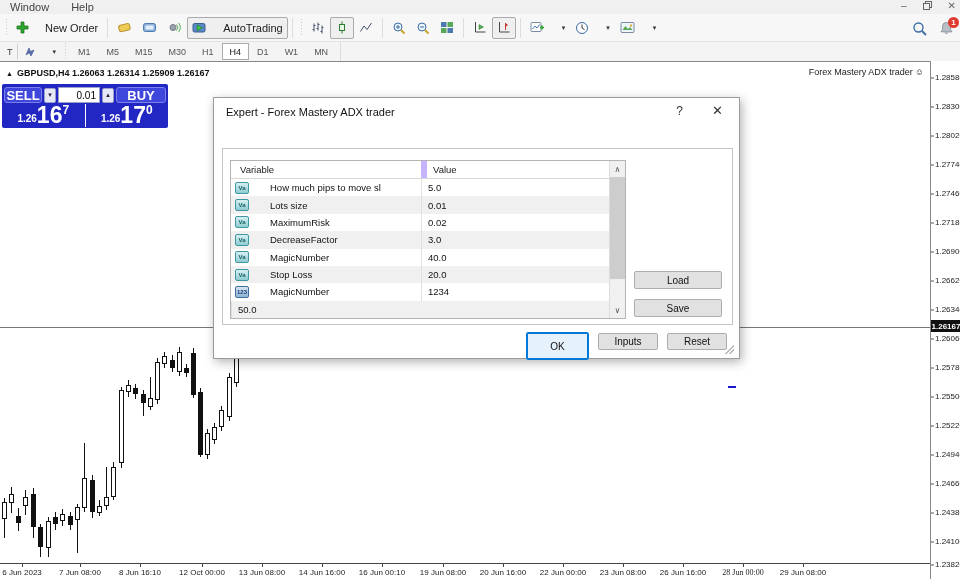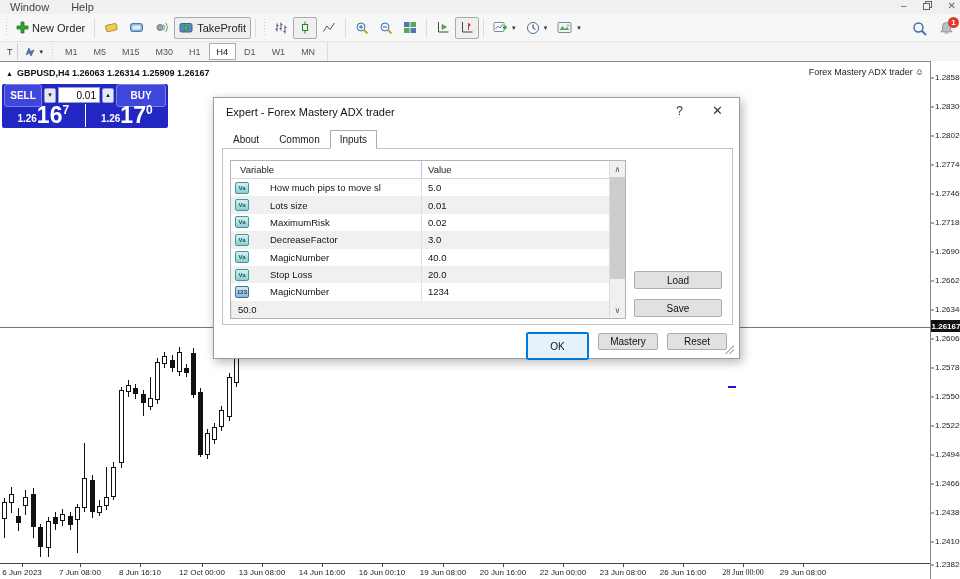--- a/index.html
+++ b/index.html
@@ -7,21 +7,21 @@
   body{position:relative;font-family:"Liberation Sans",sans-serif;background:#fff;overflow:hidden;color:#111}
   
   .menubar{position:absolute;left:0;top:0;width:960px;height:14px;background:#f0f0f0;display:flex;align-items:center;gap:22px;padding-left:10px;font-size:11px;color:#444}
   .menuitem{cursor:default}
   .winctl{position:absolute;right:4px;top:0;display:flex;gap:16px;align-items:center;color:#666;font-size:10px}
   
   .toolbar{position:absolute;left:0;top:14px;width:960px;height:28px;background:#f7f7f7;border-bottom:1px solid #e2e2e2;display:flex;align-items:center;padding-left:2px}
   .row2{top:42px;height:19px;border-bottom:none;background:#f4f4f4}
   .grip{width:5px;height:18px;margin:0 2px;background:repeating-linear-gradient(180deg,#c9c9c9 0 1px,transparent 1px 3px);background-size:1px 100%;background-position:2px 0;background-repeat:no-repeat}
   .sep{width:1px;height:20px;background:#dcdcdc;margin:0 4px}
-  .tbtn{height:22px;min-width:24px;display:flex;align-items:center;justify-content:center;gap:3px;padding:0 4px;border:1px solid transparent;border-radius:2px;font-size:11px;color:#222;cursor:default}
+  .tbtn{height:22px;min-width:24px;display:flex;align-items:center;justify-content:center;gap:16px;padding:0 4px;border:1px solid transparent;border-radius:2px;font-size:11px;color:#222;cursor:default}
   .tbtn.toggled{border-color:#ababab;background:#efefef}
   .caret{font-size:7px;color:#333;margin-left:1px}
   .tfbtn{height:17px;padding:0 7px;font-size:9px;color:#555;display:flex;align-items:center;border:1px solid transparent}
   .tfbtn.active{background:#fff;border-color:#ababab;color:#111}
   .searchzone{position:absolute;right:6px;top:0;height:28px;display:flex;align-items:center;gap:12px}
   .badge{position:absolute;right:-5px;top:-4px;width:11px;height:11px;background:#e03a2f;border-radius:50%;color:#fff;font-size:8px;display:flex;align-items:center;justify-content:center;font-weight:bold}
   
   .chart{position:absolute;left:0;top:61px;width:930px;height:502px;border-top:1px solid #888;background:#fff;overflow:hidden}
   .symline{position:absolute;left:6px;top:6px;font-size:9px;font-weight:bold;color:#111;display:flex;align-items:center;gap:4px}
   .collapse{font-size:7px}
@@ -36,21 +36,21 @@
   .plabel{position:absolute;left:0;width:100%;padding-left:4px;transform:translateY(-50%)}
   .plabel::before{content:"";position:absolute;left:0;top:50%;width:3px;height:1px;background:#555}
   .pmarker{position:absolute;left:0;width:30px;height:12px;background:#111;color:#fff;font-size:8px;font-weight:bold;display:flex;align-items:center;justify-content:center}
   
   .timeaxis{position:absolute;left:0;top:563px;width:930px;height:16px;border-top:1px solid #444;background:#fff;font-size:8px;color:#222}
   .tlabel{position:absolute;top:4px;transform:translateX(-50%);white-space:nowrap}
   .ttick{position:absolute;top:0;width:1px;height:3px;background:#444}
   
   .ocw{position:absolute;left:2px;top:22px;width:166px;height:44px;background:#2227c4;border-radius:2px}
   .ocwtop{display:flex;align-items:center;height:20px;padding:2px 2px 0 2px;gap:2px}
-  .ocbtn{height:23px;background:#3f46db;border:1px solid #7b80ea;border-radius:3px;color:#fff;font-size:10px;font-weight:bold;display:flex;align-items:center;justify-content:center;flex:0 0 38px;cursor:pointer}
+  .ocbtn{height:16px;background:#3f46db;border:1px solid #7b80ea;border-radius:3px;color:#fff;font-size:13px;font-weight:bold;display:flex;align-items:center;justify-content:center;flex:0 0 38px;cursor:pointer}
   .ocbtn.buy{flex:1}
   .spin{width:12px;height:15px;background:#e6e8f8;border:1px solid #9aa0c8;border-radius:2px;font-size:7px;color:#223;display:flex;align-items:center;justify-content:center;cursor:pointer}
   .volbox{width:42px;height:16px;border:1px solid #9aa0c8;background:#fff;font-size:10px;text-align:right;padding-right:3px;font-family:"Liberation Sans",sans-serif}
   .ocwprices{display:flex;height:23px}
   .ochalf{flex:1;display:flex;align-items:flex-end;justify-content:center;color:#fff;padding-bottom:1px}
   .ochalf:first-child{border-right:1px solid #fff}
   .pprefix{font-size:10px;font-weight:bold;margin-bottom:2px}
   .pbig{font-size:23px;font-weight:bold;line-height:21px}
   .psup{font-size:12px;font-weight:bold;align-self:flex-start;line-height:12px}
   
@@ -58,21 +58,21 @@
   .dlgtitle{position:absolute;left:0;top:0;width:100%;height:27px;display:flex;align-items:center;padding-left:12px;font-size:11px;color:#111}
   .dlghelp{position:absolute;right:56px;top:6px;font-size:12px;color:#333;cursor:pointer}
   .dlgclose{position:absolute;right:16px;top:5px;font-size:13px;color:#333;cursor:pointer}
   .tabsrow{position:absolute;left:9px;top:34px;display:flex;align-items:flex-end;height:17px}
   .tab{padding:2px 9px 3px;font-size:10px;color:#222;border:1px solid transparent;cursor:pointer}
   .tab.active{border-color:#acacac;border-bottom-color:#fff;background:#fff;position:relative;z-index:2;padding-top:3px}
   .tabpage{position:absolute;left:8px;top:50px;width:511px;height:177px;border:1px solid #c3c3c3;background:#fff}
   .itable{position:absolute;left:7px;top:11px;width:396px;height:159px;border:1px solid #b4b4b4;display:flex;flex-direction:column;font-size:9.5px}
   .ithead{height:18px;display:flex;border-bottom:1px solid #d8d8d8;color:#222;background:#fff}
   .ithead .hc1{width:190px;display:flex;align-items:center;padding-left:9px}
-  .ithead .hc2{flex:1;display:flex;align-items:center;padding-left:6px;border-left:1px solid #c4b5fd}
+  .ithead .hc2{flex:1;display:flex;align-items:center;padding-left:6px;border-left:6px solid #c4b5fd}
   .itbody{flex:1;display:flex;flex-direction:column}
   .trow{flex:1;display:flex;align-items:center}
   .trow.stripe{background:#f0f0f0}
   .cellname{width:190px;display:flex;align-items:center;gap:21px;padding-left:4px;overflow:hidden;white-space:nowrap}
   .cellval{flex:1;align-self:stretch;display:flex;align-items:center;padding-left:6px;border-left:1px solid #e0e0e0}
   .vicon{width:14px;height:12px;flex:0 0 14px;background:linear-gradient(#d8f0f2,#8fccd2);border:1px solid #3f98a0;border-radius:2px;font-size:6px;font-weight:bold;color:#155f66;display:flex;align-items:center;justify-content:center}
   .vicon.num{color:#123d7a;border-color:#3f6ea0;background:linear-gradient(#d8e6f2,#8fb4d2)}
   .tscroll{position:absolute;right:0;top:0;width:16px;height:157px;background:#f0f0f0;border-left:1px solid #dcdcdc;display:flex;flex-direction:column}
   .sarrow{height:16px;display:flex;align-items:center;justify-content:center;font-size:8px;color:#505050;background:#f0f0f0;cursor:pointer}
   .strack{flex:1;position:relative}
@@ -136,21 +136,21 @@
         </svg>
     </span>
   </span>
   <span class="tbtn toggled">
     <span class="icon">
       <svg width="15" height="13">
           <rect x="1" y="2.5" width="12" height="8.5" rx="1.5" fill="#5b87c5" stroke="#3a5f93"></rect>
           <path d="M5.2 4v5.5l5-2.75z" fill="#3fd03f" stroke="#1d7a1d" stroke-width="0.6"></path>
         </svg>
     </span>
-    <span>TakeProfit</span>
+    <span>AutoTrading</span>
   </span>
   <span class="sep"></span>
     <span class="grip"></span>
   <span class="tbtn">
     <span class="icon">
       <svg width="14" height="13">
           <path d="M3 2.5v8M1.5 8.5H3M3 4.5h1.5M7 1.5v8M5.5 7.5H7M7 3.5h1.5M11 4.5v8M9.5 10.5H11M11 6.5h1.5" stroke="#44516b" fill="none"></path>
         </svg>
     </span>
   </span>
@@ -445,25 +445,20 @@
     <div class="tlabel" style="left: 803px;">29 Jun 08:00</div>
   </div>
 
 <div class="dialog">
   <div class="dlgtitle">
     <span>Expert - Forex Mastery ADX trader</span>
   </div>
   <span class="dlghelp">?</span>
   <span class="dlgclose">✕</span>
 
-  <div class="tabsrow" id="tabsrow">
-      <div class="tab">About</div>
-      <div class="tab">Common</div>
-      <div class="tab active">Inputs</div>
-    </div>
   <div class="tabpage">
     <div class="itable">
       <div class="ithead">
         <span class="hc1">Variable</span>
         <span class="hc2">Value</span>
       </div>
       <div class="itbody" id="itbody">
           <div class="trow">
             <div class="cellname">
               <div class="vicon">Va</div>
@@ -523,16 +518,16 @@
             <span class="sthumb"></span>
           </span>
         <span class="sarrow">∨</span>
       </div>
     </div>
   </div>
 
   <span class="dlgbtn" style="left:420px;top:173px;width:88px;height:18px">Load</span>
   <span class="dlgbtn" style="left:420px;top:201px;width:88px;height:18px">Save</span>
   <span class="dlgbtn focus" style="left:312px;top:234px;width:63px;height:28px">OK</span>
-  <span class="dlgbtn" style="left:384px;top:235px;width:60px;height:17px">Mastery</span>
+  <span class="dlgbtn" style="left:384px;top:235px;width:60px;height:17px">Inputs</span>
   <span class="dlgbtn" style="left:453px;top:235px;width:60px;height:17px">Reset</span>
   <span class="gripper"></span>
 </div>
 
 </body></html>

